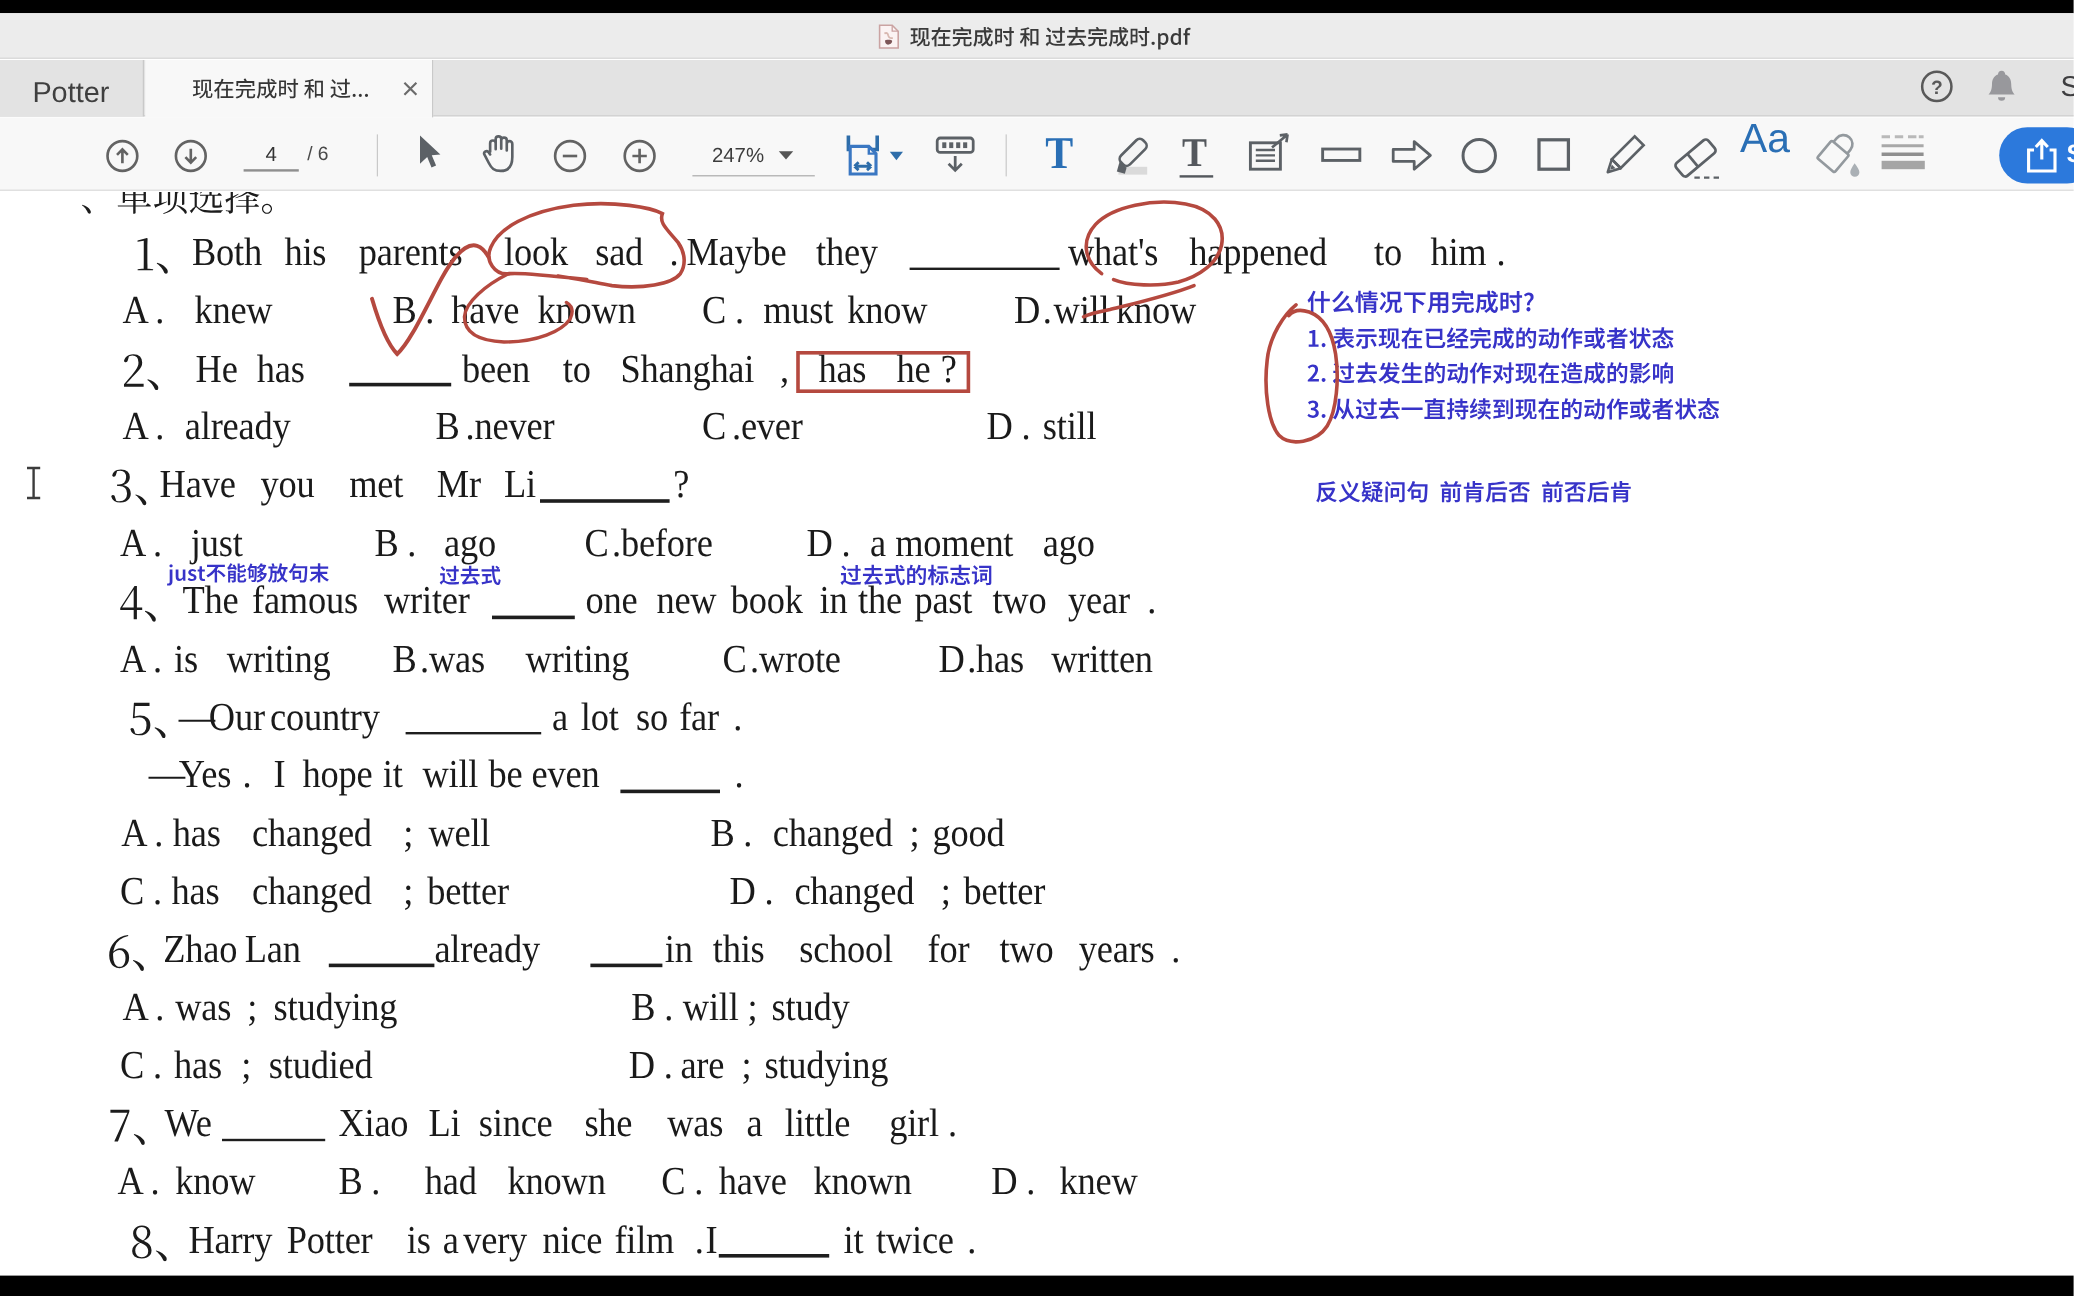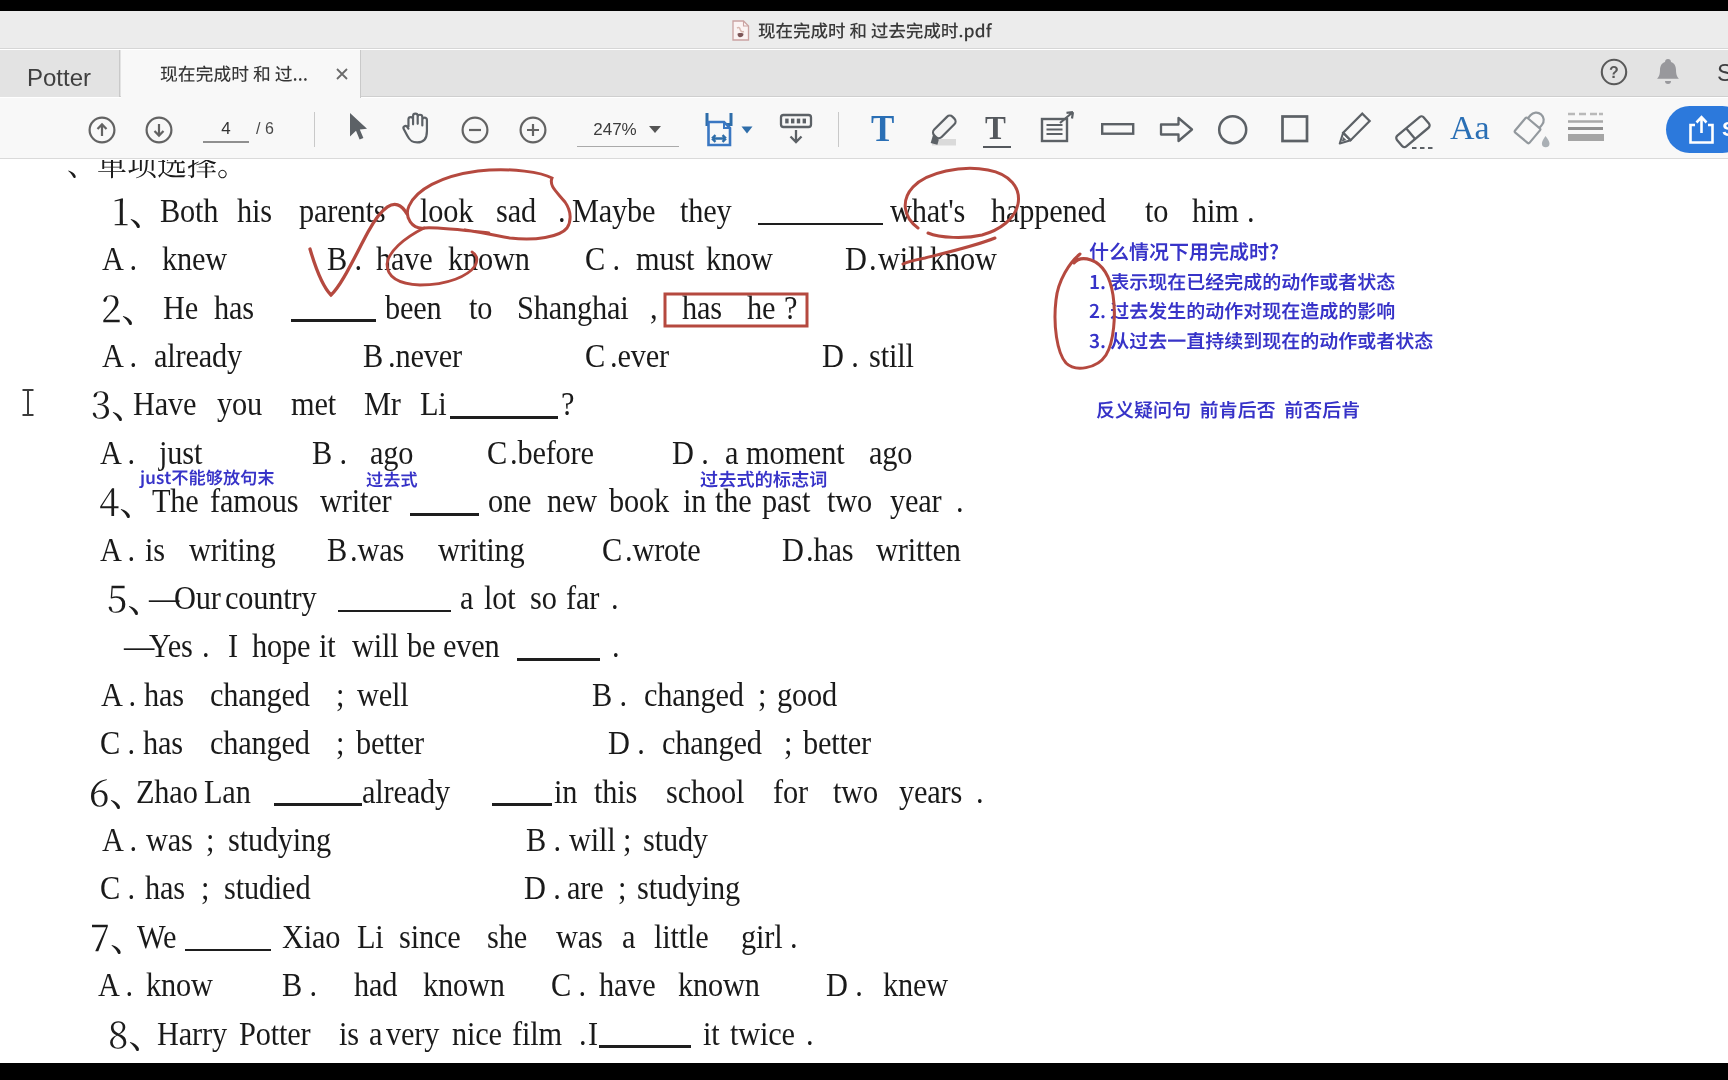--- a/index.html
+++ b/index.html
@@ -126,21 +126,21 @@
 <path d="M18 30.5 L20.2 34.6 L22.4 30.5 Z" fill="#5c6166" stroke="none"></path>
     </g>
 </svg>
 <svg class="abs" style="left:1392px;top:110px" width="44" height="42">
 <g transform="rotate(-40 21 21)">
       <rect x="3" y="14.5" width="35" height="14" rx="3" fill="none" stroke="#5c6166" stroke-width="2.3"></rect>
       <path d="M17.5 14.5 V28.5" stroke="#5c6166" stroke-width="2.3"></path>
     </g>
 <path d="M20 38 H42" stroke="#5c6166" stroke-width="1.9" stroke-dasharray="4.5 3.5"></path>
 </svg>
-<div class="abs" style="left:1450px;top:112px;font-family:Liberation Serif, serif;font-size:34px;line-height:32px;color:#2a6fb5">Aa</div>
+<div class="abs" style="left:1450px;top:100px;font-family:Liberation Sans, sans-serif;font-size:34px;line-height:32px;color:#2a6fb5">Aa</div>
 <svg class="abs" style="left:1510px;top:110px" width="42" height="40">
 <g transform="rotate(40 19 21)">
       <rect x="8" y="12" width="19" height="19" rx="1.5" fill="none" stroke="#93999e" stroke-width="2.2"></rect>
       <path d="M10 12 V8 a7.5 7.5 0 0 1 15 0 V12" fill="none" stroke="#93999e" stroke-width="2.2"></path>
     </g>
 <path d="M35.5 26 C38 29.5 39.5 31.5 39.5 33.5 a3.8 3.8 0 0 1 -7.6 0 C31.9 31.5 33.3 29.5 35.5 26 Z" fill="#aab0b5"></path>
 </svg>
 <svg class="abs" style="left:1567px;top:111px" width="38" height="34">
 <path d="M1 3 H8 M12 3 H19 M23 3 H30 M32 3 H36" stroke="#b9b9b9" stroke-width="2.6"></path>
 <path d="M1 10.5 H36" stroke="#a8a8a8" stroke-width="2.6"></path>

